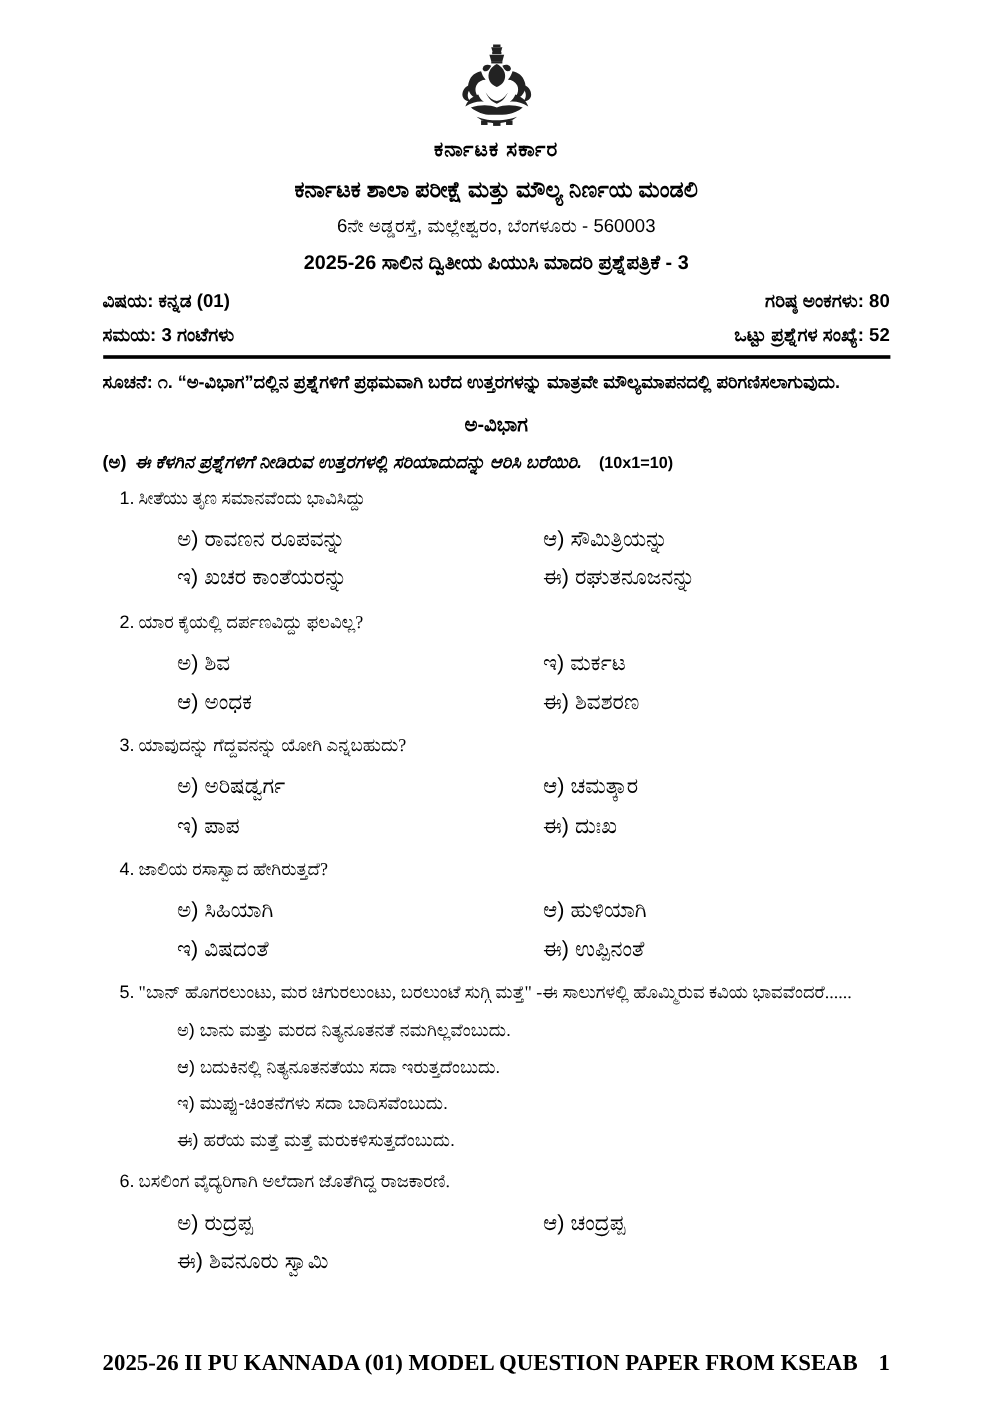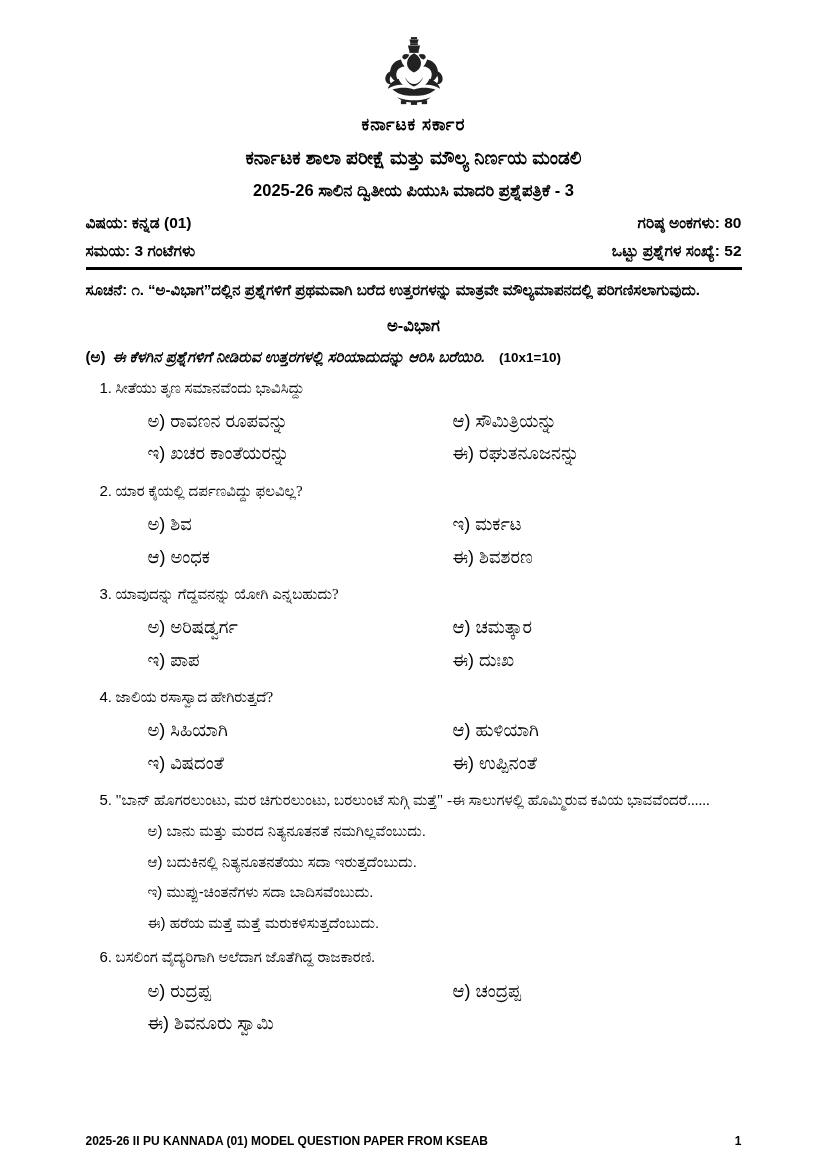--- a/index.html
+++ b/index.html
@@ -163,23 +163,23 @@
 
   
   .footer {
     position: absolute;
     left: 28px;
     right: 28px;
     bottom: 22px;
     display: flex;
     justify-content: space-between;
     align-items: baseline;
-    font-family: Liberation Sans, sans-serif;
-    font-weight: bold;
-    font-size: 12px;
+    font-family: Liberation Serif, serif;
+    font-weight: bold;
+    font-size: 19px;
   }
 </style>
 </head>
 <body>
 
 <div class="page">
 
   <div class="emblem-wrap">
     <svg class="emblem" viewBox="0 0 100 96">
       <g fill="#222222">
@@ -209,20 +209,21 @@
         <path d="M28 82 c8 3 16 4 22 4 c6 0 14 -1 22 -4 c-6 5 -14 7 -22 7 c-8 0 -16 -2 -22 -7 Z"></path>
         <rect x="33" y="86" width="7" height="5"></rect>
         <rect x="46" y="87" width="8" height="5"></rect>
         <rect x="60" y="86" width="7" height="5"></rect>
       </g>
     </svg>
   </div>
 
   <div class="hdr-line hdr-gov">ಕರ್ನಾಟಕ  ಸರ್ಕಾರ</div>
   <div class="hdr-line hdr-board">ಕರ್ನಾಟಕ ಶಾಲಾ ಪರೀಕ್ಷೆ ಮತ್ತು ಮೌಲ್ಯ ನಿರ್ಣಯ ಮಂಡಲಿ</div>
+  <div class="hdr-line hdr-address">6ನೇ ಅಡ್ಡರಸ್ತೆ, ಮಲ್ಲೇಶ್ವರಂ, ಬೆಂಗಳೂರು - 560003</div>
   <div class="hdr-line hdr-paper">2025-26 ಸಾಲಿನ  ದ್ವಿತೀಯ ಪಿಯುಸಿ  ಮಾದರಿ  ಪ್ರಶ್ನೆಪತ್ರಿಕೆ  - 3</div>
 
   <div class="meta-row">
     <span>ವಿಷಯ: ಕನ್ನಡ (01)</span>
     <span>ಗರಿಷ್ಠ ಅಂಕಗಳು: 80</span>
   </div>
   <div class="meta-row second">
     <span>ಸಮಯ: 3 ಗಂಟೆಗಳು</span>
     <span>ಒಟ್ಟು ಪ್ರಶ್ನೆಗಳ ಸಂಖ್ಯೆ: 52</span>
   </div>

